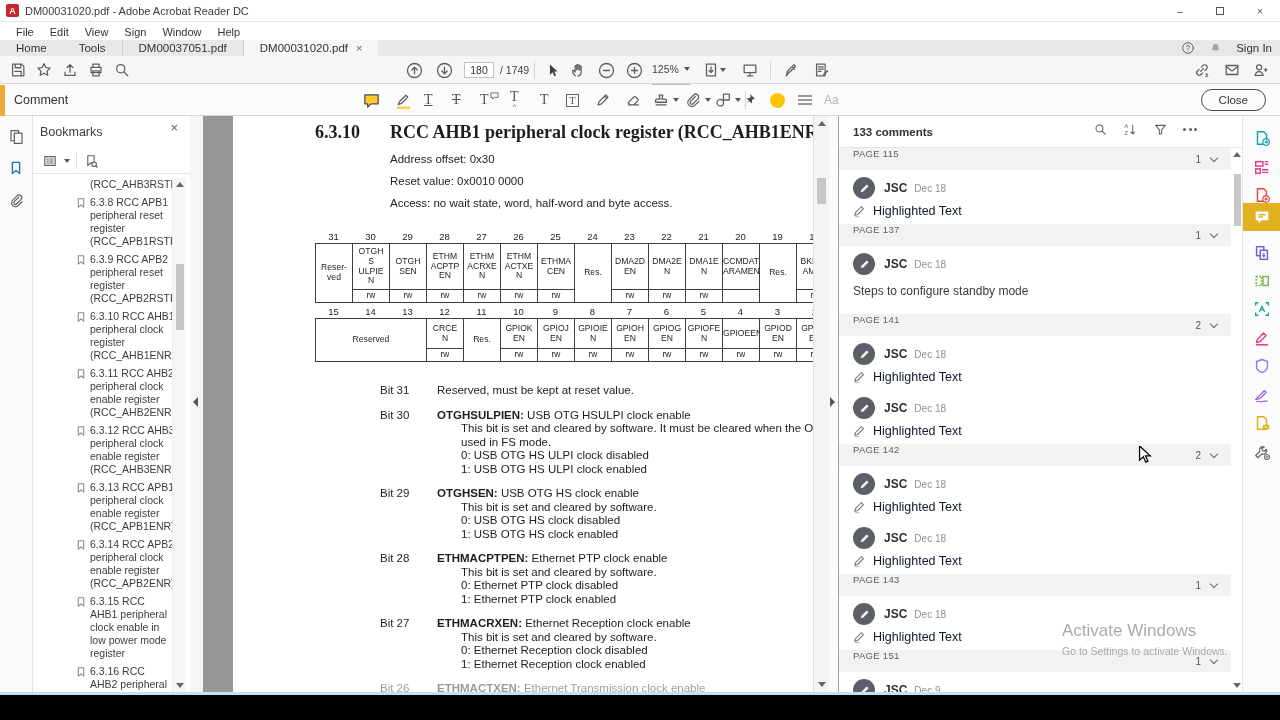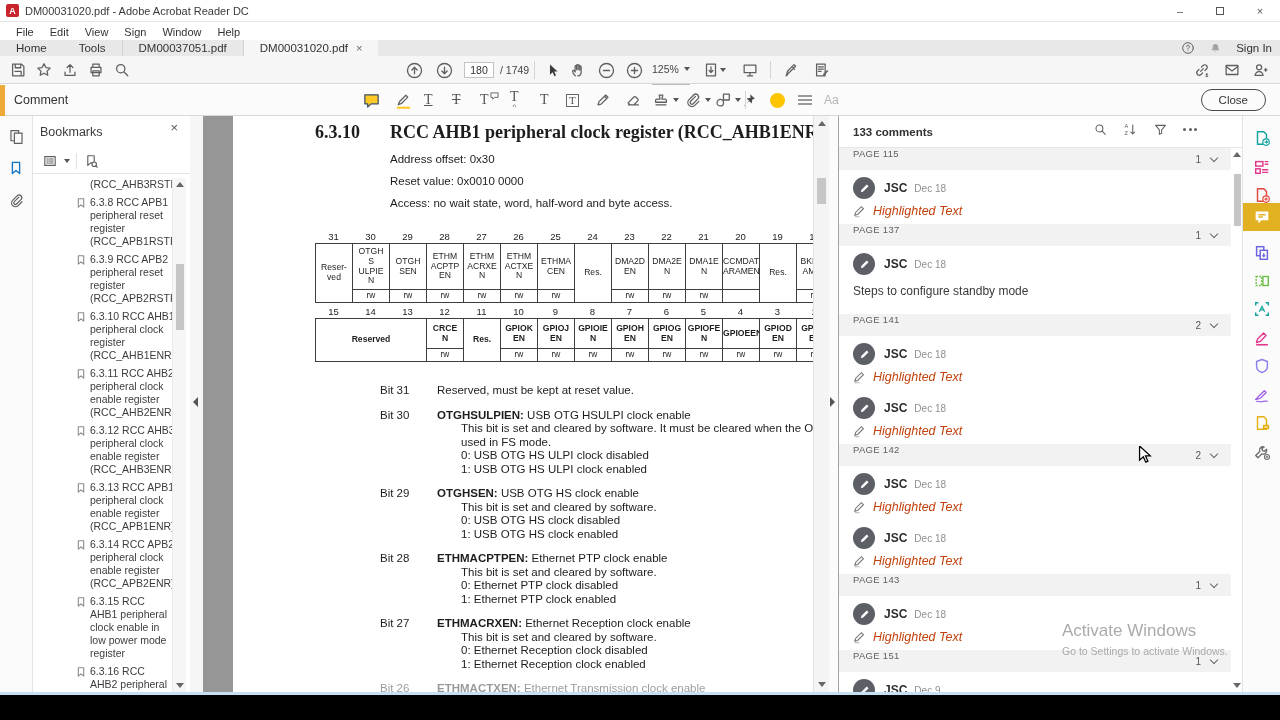--- a/index.html
+++ b/index.html
@@ -92,21 +92,21 @@
   .sec-num{width:75px;flex:none;}
   .meta{margin-left:75px;margin-top:10px;font-size:11.5px;}
   .tablewrap{margin-top:22px;width:592px;}
   .bitnums{display:flex;width:592px;margin-bottom:1px;margin-top:3px;}
   .bitnums span{flex:1;text-align:center;font-size:9.5px;color:#222;}
   table.reg{border-collapse:collapse;table-layout:fixed;width:592px;}
   table.reg col{width:37px;}
   table.reg td{border:1px solid #3e3e3e;text-align:center;vertical-align:middle;
     font-size:8.6px;line-height:9.6px;white-space:pre-line;padding:0;overflow:hidden;color:#1d1d1d;}
   table.reg tr.names td{height:46px;}
-  table.reg.t2 tr.names td{height:30px;font-weight:bold;}
+  table.reg.t2 tr.names td{height:30px;}
   table.reg tr.acc td{height:13px;font-size:8.4px;}
   .bitdescs{margin-left:65px;margin-top:22px;font-size:11.5px;}
   .bitdesc{display:flex;margin-bottom:11px;}
   .bd-bit{flex:none;width:33px;line-height:13.5px;}
   .bd-body{width:463px;line-height:13.5px;padding-left:24px;}
   .bd-head b{font-weight:bold;}
   .bd-line{padding-left:24px;}
   .bitdesc.partial{opacity:.45;}
 
   .docscroll{position:absolute;left:813px;top:0;width:16px;height:576px;background:#f4f4f4;border-left:1px solid #e2e2e2;}
@@ -126,21 +126,21 @@
   .cg-count{font-size:10px;color:#555;}
   .chev{width:6px;height:6px;border-right:1.4px solid #666;border-bottom:1.4px solid #666;transform:rotate(45deg);margin-top:-3px;}
   .citem{padding:7px 14px 0 14px;}
   .citem.hl{height:54px;}
   .citem.note{height:68px;}
   .ci-top{display:flex;align-items:center;}
   .avatar{width:22px;height:22px;border-radius:50%;background:#5c6066;display:flex;align-items:center;justify-content:center;flex:none;}
   .ci-author{margin-left:9px;font-size:12px;font-weight:bold;color:#2e2e2e;}
   .ci-date{margin-left:7px;font-size:10px;color:#8f8f8f;}
   .ci-hl{display:flex;align-items:center;margin-top:5px;}
-  .hl-text{margin-left:7px;font-size:12.5px;font-style:italic;color:#c2410c;}
+  .hl-text{margin-left:7px;font-size:12.5px;color:#0f172a;}
   .ci-note{margin-top:9px;font-size:12px;color:#3a3a3a;}
   .cp-scroll{position:absolute;left:392px;top:32px;width:12px;height:544px;background:#fff;}
 
   
   .rightstrip{position:absolute;left:1242px;top:0;width:38px;height:576px;background:#fbfbfb;border-left:1px solid #e3e3e3;}
   .rtool{position:absolute;left:0;width:38px;height:28px;display:flex;align-items:center;justify-content:center;}
   .rtool.active{background:#e2b122;}
 
   
   .watermark{position:absolute;left:1062px;top:621px;z-index:60;color:rgba(165,165,165,.95);pointer-events:none;}

